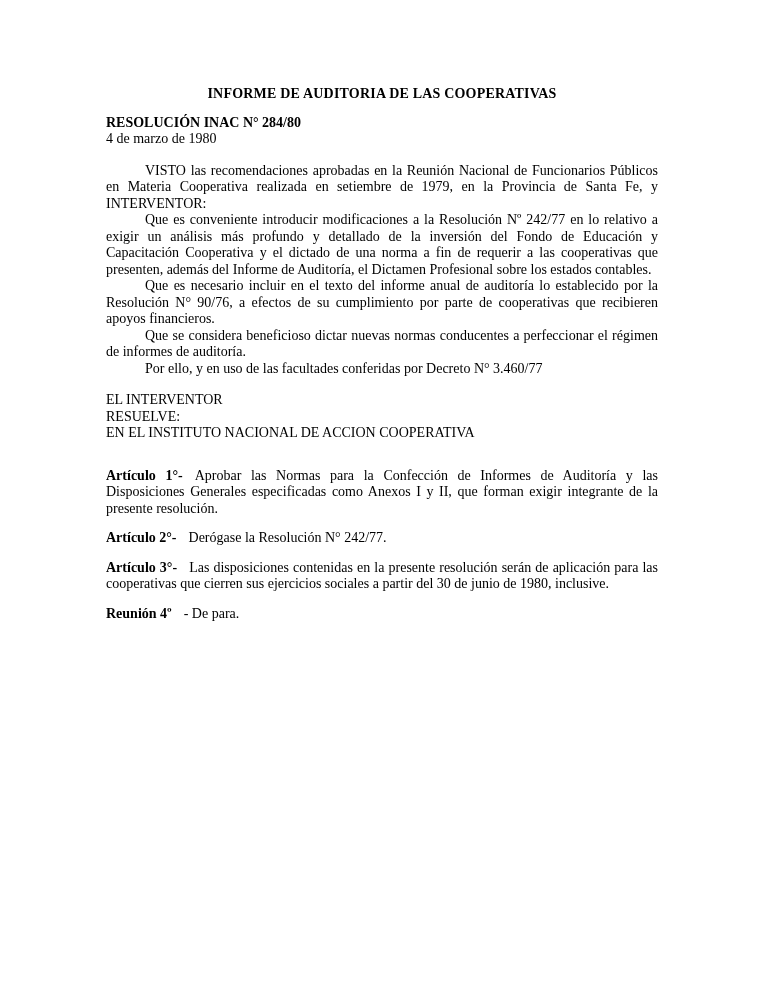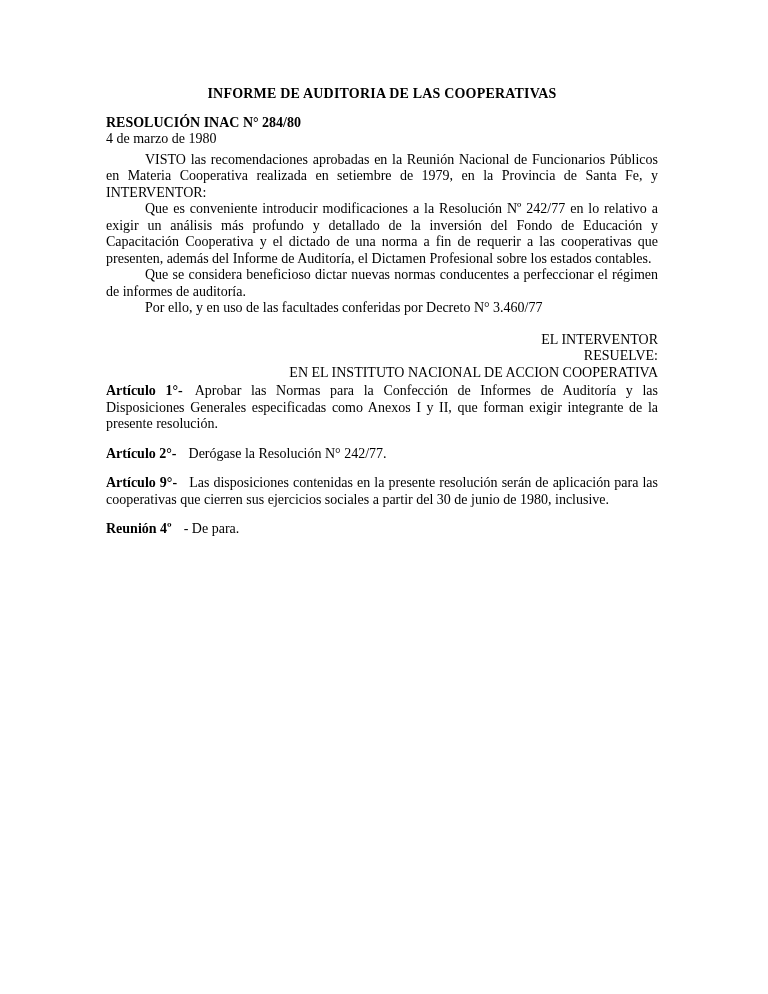--- a/index.html
+++ b/index.html
@@ -25,30 +25,30 @@
     font-size: 14px;
     font-weight: bold;
     text-align: center;
     letter-spacing: 0.2px;
     margin-bottom: 12px;
   }
   .res-number {
     font-weight: bold;
   }
   .res-date {
-    margin-bottom: 4px;
+    margin-bottom: 15px;
   }
   .para {
     text-align: justify;
     text-indent: 39px;
   }
   .center-block {
-    text-align: right;
+    text-align: left;
     margin-top: 15px;
-    margin-bottom: 2px;
+    margin-bottom: 26px;
   }
   .article {
     text-align: justify;
     margin-bottom: 13px;
   }
   .article .label {
     font-weight: bold;
     margin-right: 12px;
   }
 </style>
@@ -61,40 +61,41 @@
     <div class="doc-title">INFORME DE AUDITORIA DE LAS COOPERATIVAS</div>
 
     <div class="res-number">RESOLUCIÓN INAC N° 284/80</div>
 
     <div class="res-date">4 de marzo de 1980</div>
 
     <p class="para">VISTO las recomendaciones aprobadas en la Reunión Nacional de Funcionarios Públicos en Materia Cooperativa realizada en setiembre de 1979, en la Provincia de Santa Fe, y INTERVENTOR:</p>
 
     <p class="para">Que es conveniente introducir modificaciones a la Resolución Nº 242/77 en lo relativo a exigir un análisis más profundo y detallado de la inversión del Fondo de Educación y Capacitación Cooperativa y el dictado de una norma a fin de requerir a las cooperativas que presenten, además del Informe de Auditoría, el Dictamen Profesional sobre los estados contables.</p>
 
+    <p class="para">Que es necesario incluir en el texto del informe anual de auditoría lo establecido por la Resolución N° 90/76, a efectos de su cumplimiento por parte de cooperativas que recibieren apoyos financieros.</p>
 
     <p class="para">Que se considera beneficioso dictar nuevas normas conducentes a perfeccionar el régimen de informes de auditoría.</p>
 
     <p class="para">Por ello, y en uso de las facultades conferidas por Decreto N°  3.460/77</p>
 
     <div class="center-block">
       <div>EL INTERVENTOR</div>
       <div>RESUELVE:</div>
       <div>EN EL INSTITUTO NACIONAL DE ACCION COOPERATIVA</div>
     </div>
 
     <div>
       <p class="article">
         <span class="label">Artículo 1°-</span><span>Aprobar las Normas para la Confección de Informes de Auditoría y las Disposiciones Generales especificadas como Anexos I y II, que forman exigir integrante de la presente resolución.</span>
       </p>
       <p class="article">
         <span class="label">Artículo 2°-</span><span>Derógase la Resolución N° 242/77.</span>
       </p>
       <p class="article">
-        <span class="label">Artículo 9°-</span><span>Las disposiciones contenidas en la presente resolución serán de aplicación para las  cooperativas que cierren sus ejercicios sociales a partir del 30 de junio de 1980, inclusive.</span>
+        <span class="label">Artículo 3°-</span><span>Las disposiciones contenidas en la presente resolución serán de aplicación para las  cooperativas que cierren sus ejercicios sociales a partir del 30 de junio de 1980, inclusive.</span>
       </p>
       <p class="article">
         <span class="label">Reunión 4º</span><span>-  De para.</span>
       </p>
     </div>
 
   </div>
 </div>
 
 </body></html>

